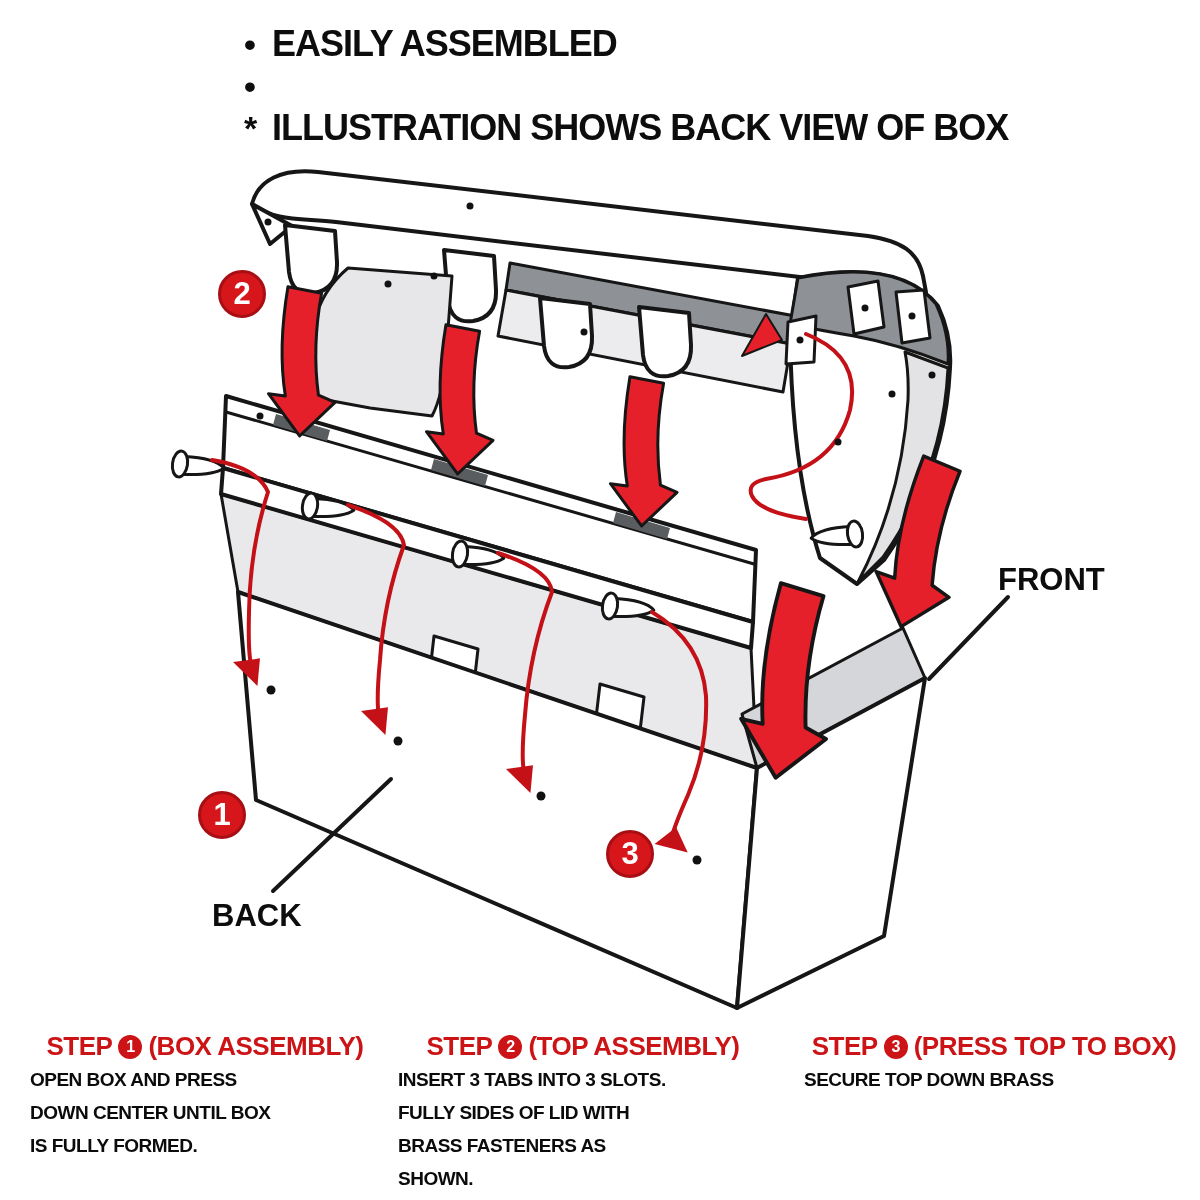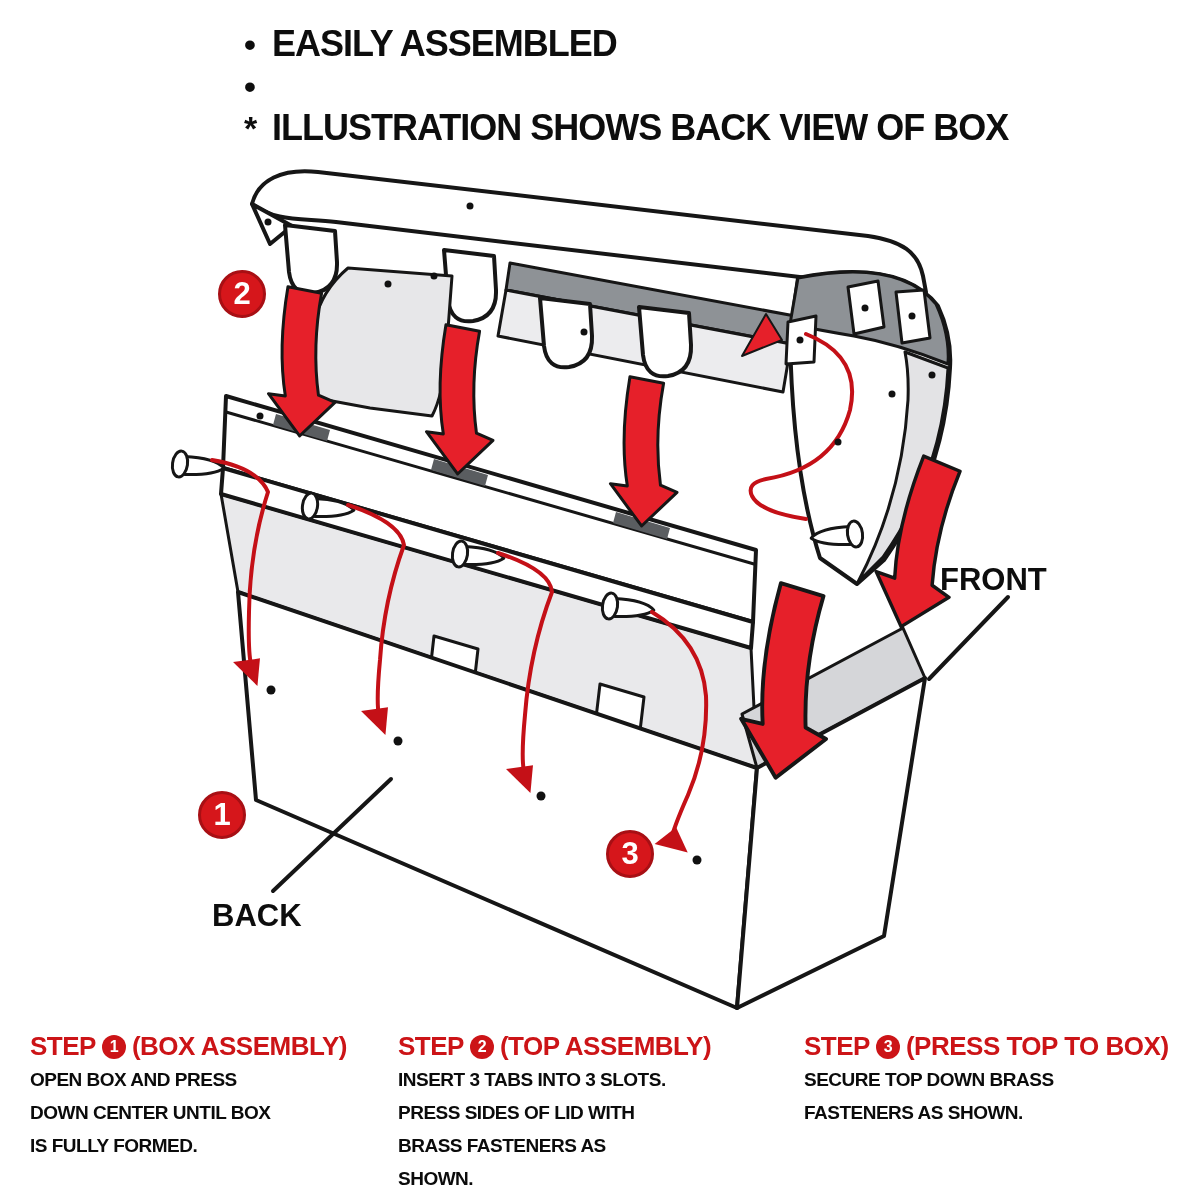--- a/index.html
+++ b/index.html
@@ -19,21 +19,21 @@
   .badge{
     position:absolute;width:48px;height:48px;border-radius:50%;
     background:#d6161b;border:3px solid #a80f14;box-sizing:border-box;
     color:#fff;display:flex;align-items:center;justify-content:center;
     font-weight:bold;font-size:31px;
   }
   .dlabel{position:absolute;font-weight:bold;font-size:31px;color:#0d0d0d;letter-spacing:0px;white-space:nowrap;}
   
   .step-col{position:absolute;top:1030px;}
   .step-head{color:#cc1417;font-weight:bold;font-size:26px;letter-spacing:-0.5px;
-    white-space:nowrap;display:flex;align-items:center;height:33px;}
+    white-space:nowrap;display:flex;align-items:center;height:33px;justify-content:center;}
   .step-head .mini-badge{
     display:inline-flex;align-items:center;justify-content:center;
     width:24px;height:24px;border-radius:50%;background:#cc1417;color:#fff;
     font-size:16px;margin:0 6px;flex:0 0 auto;
   }
   .step-line{color:#0b0b0b;font-weight:bold;font-size:19px;letter-spacing:-0.5px;
     line-height:33px;white-space:nowrap;}
 </style>
 </head>
 <body>
@@ -164,47 +164,46 @@
 <div class="badge abs" style="left:218px;top:270px;">
   <span>2</span>
 </div>
 <div class="badge abs" style="left:198px;top:791px;">
   <span>1</span>
 </div>
 <div class="badge abs" style="left:606px;top:830px;">
   <span>3</span>
 </div>
 
-<div class="dlabel" style="left:940px;top:562px;">FRONT</div>
+<div class="dlabel" style="left:998px;top:562px;">FRONT</div>
 <div class="dlabel" style="left:212px;top:898px;">BACK</div>
 
 <div class="step-col" style="left:30px;width:350px;">
   <div class="step-head">
     <span>STEP</span>
     <span class="mini-badge">1</span>
     <span>(BOX ASSEMBLY)</span>
   </div>
   <div class="step-line">OPEN BOX AND PRESS</div>
   <div class="step-line">DOWN CENTER UNTIL BOX</div>
   <div class="step-line">IS FULLY FORMED.</div>
 </div>
 
 <div class="step-col" style="left:398px;width:370px;">
   <div class="step-head">
     <span>STEP</span>
     <span class="mini-badge">2</span>
     <span>(TOP ASSEMBLY)</span>
   </div>
   <div class="step-line">INSERT 3 TABS INTO 3 SLOTS.</div>
-  <div class="step-line">PRESS SIDES OF LID WITH</div>
+  <div class="step-line">FULLY SIDES OF LID WITH</div>
   <div class="step-line">BRASS FASTENERS AS</div>
   <div class="step-line">SHOWN.</div>
 </div>
 
 <div class="step-col" style="left:804px;width:380px;">
   <div class="step-head">
     <span>STEP</span>
     <span class="mini-badge">3</span>
     <span>(PRESS TOP TO BOX)</span>
   </div>
   <div class="step-line">SECURE TOP DOWN BRASS</div>
-  <div class="step-line">FASTENERS AS SHOWN.</div>
 </div>
 
 </body></html>

